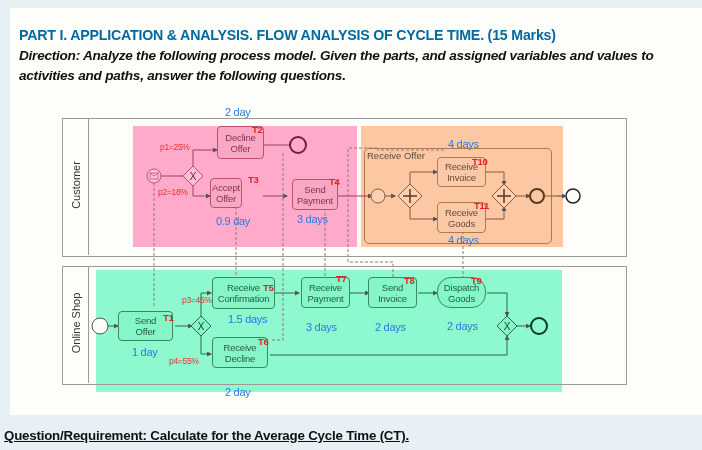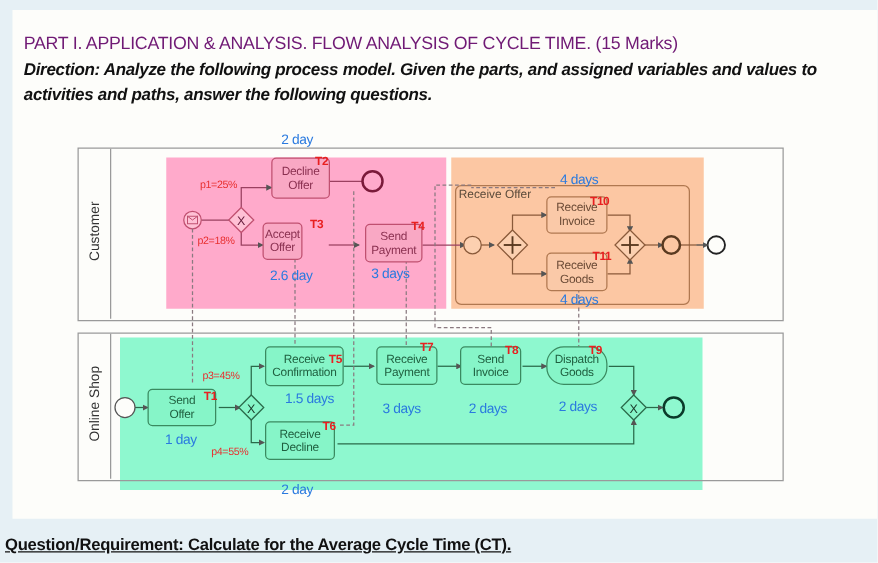--- a/index.html
+++ b/index.html
@@ -8,22 +8,22 @@
     background: #e6f0f5;
     font-family: "Liberation Sans", sans-serif;
     position: relative;
   }
   .panel {
     position: absolute; left: 10px; top: 8px; width: 692px; height: 407px;
     background: #fdfdfa;
   }
   .title {
     position: absolute; left: 19px; top: 27px;
-    font-family: "Liberation Sans", sans-serif; font-weight: normal;
-    font-size: 14.2px; color: #701a75; letter-spacing: -0.2px; white-space: nowrap;
+    font-family: "Liberation Sans", sans-serif; font-weight: bold;
+    font-size: 14.2px; color: #0369a1; letter-spacing: -0.2px; white-space: nowrap;
   }
   .direction {
     position: absolute; left: 19px; top: 46px; width: 670px;
     font-family: "Liberation Sans", sans-serif; font-weight: bold; font-style: italic;
     font-size: 13.6px; line-height: 20px; color: #111; letter-spacing: -0.25px;
   }
   .question {
     position: absolute; left: 4px; top: 428px;
     font-family: "Liberation Sans", sans-serif; font-weight: bold;
     font-size: 13.3px; color: #111; text-decoration: underline; white-space: nowrap;
@@ -181,21 +181,21 @@
 <div class="task pink" style="left:217px; top:126px; width:47px; height:33px;">
   <span><span>Decline</span><br><span>Offer</span></span>
 </div>
 <span class="tag" style="left:252px; top:124px;">T2</span>
 <span class="dur" style="left:225px; top:106px;">2 day</span>
 
 <div class="task pink" style="left:210px; top:178px; width:32px; height:30px;">
   <span><span>Accept</span><br><span>Offer</span></span>
 </div>
 <span class="tag" style="left:248px; top:174px;">T3</span>
-<span class="dur" style="left:216px; top:215px;">2.6 day</span>
+<span class="dur" style="left:216px; top:215px;">0.9 day</span>
 
 <div class="task pink" style="left:292px; top:179px; width:46px; height:31px;">
   <span><span>Send</span><br><span>Payment</span></span>
 </div>
 <span class="tag" style="left:329px; top:176px;">T4</span>
 <span class="dur" style="left:297px; top:213px;">3 days</span>
 
 <span class="prob" style="left:160px; top:142px;">p1=25%</span>
 <span class="prob" style="left:158px; top:187px;">p2=18%</span>
 
@@ -240,16 +240,16 @@
 </div>
 <span class="tag" style="left:404px; top:275px;">T8</span>
 <span class="dur" style="left:375px; top:321px;">2 days</span>
 
 <div class="task green" style="left:437px; top:277px; width:49px; height:31px;border-radius:14px;">
   <span><span>Dispatch</span><br><span>Goods</span></span>
 </div>
 <span class="tag" style="left:471px; top:275px;">T9</span>
 <span class="dur" style="left:447px; top:320px;">2 days</span>
 
-<span class="prob" style="left:162px; top:295px;">p3=45%</span>
+<span class="prob" style="left:182px; top:295px;">p3=45%</span>
 <span class="prob" style="left:169px; top:356px;">p4=55%</span>
 
 <div class="question">Question/Requirement:  Calculate for the Average Cycle Time (CT).</div>
 
 </body></html>

